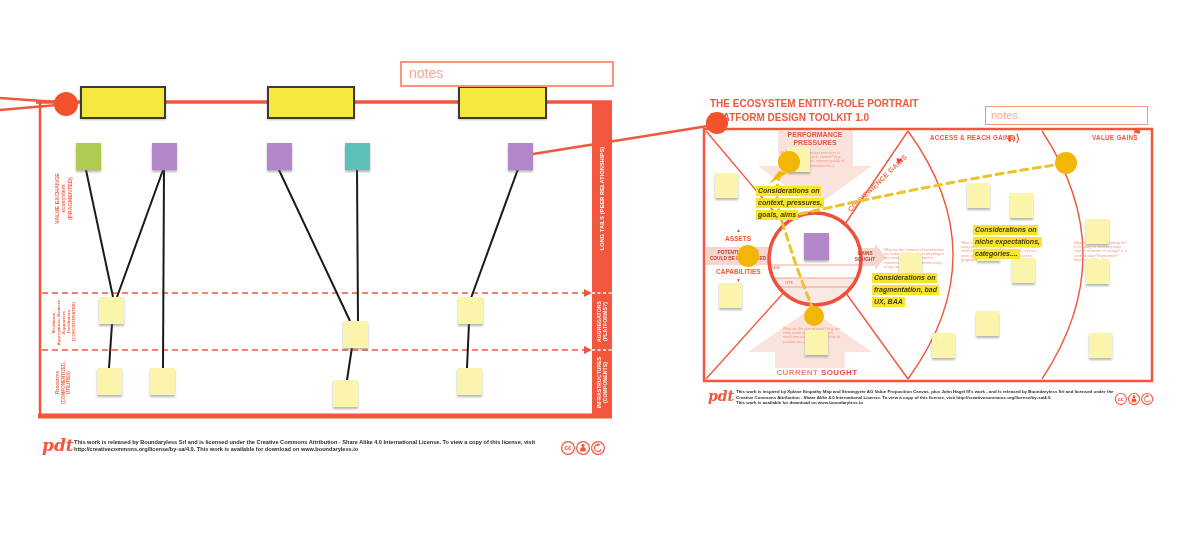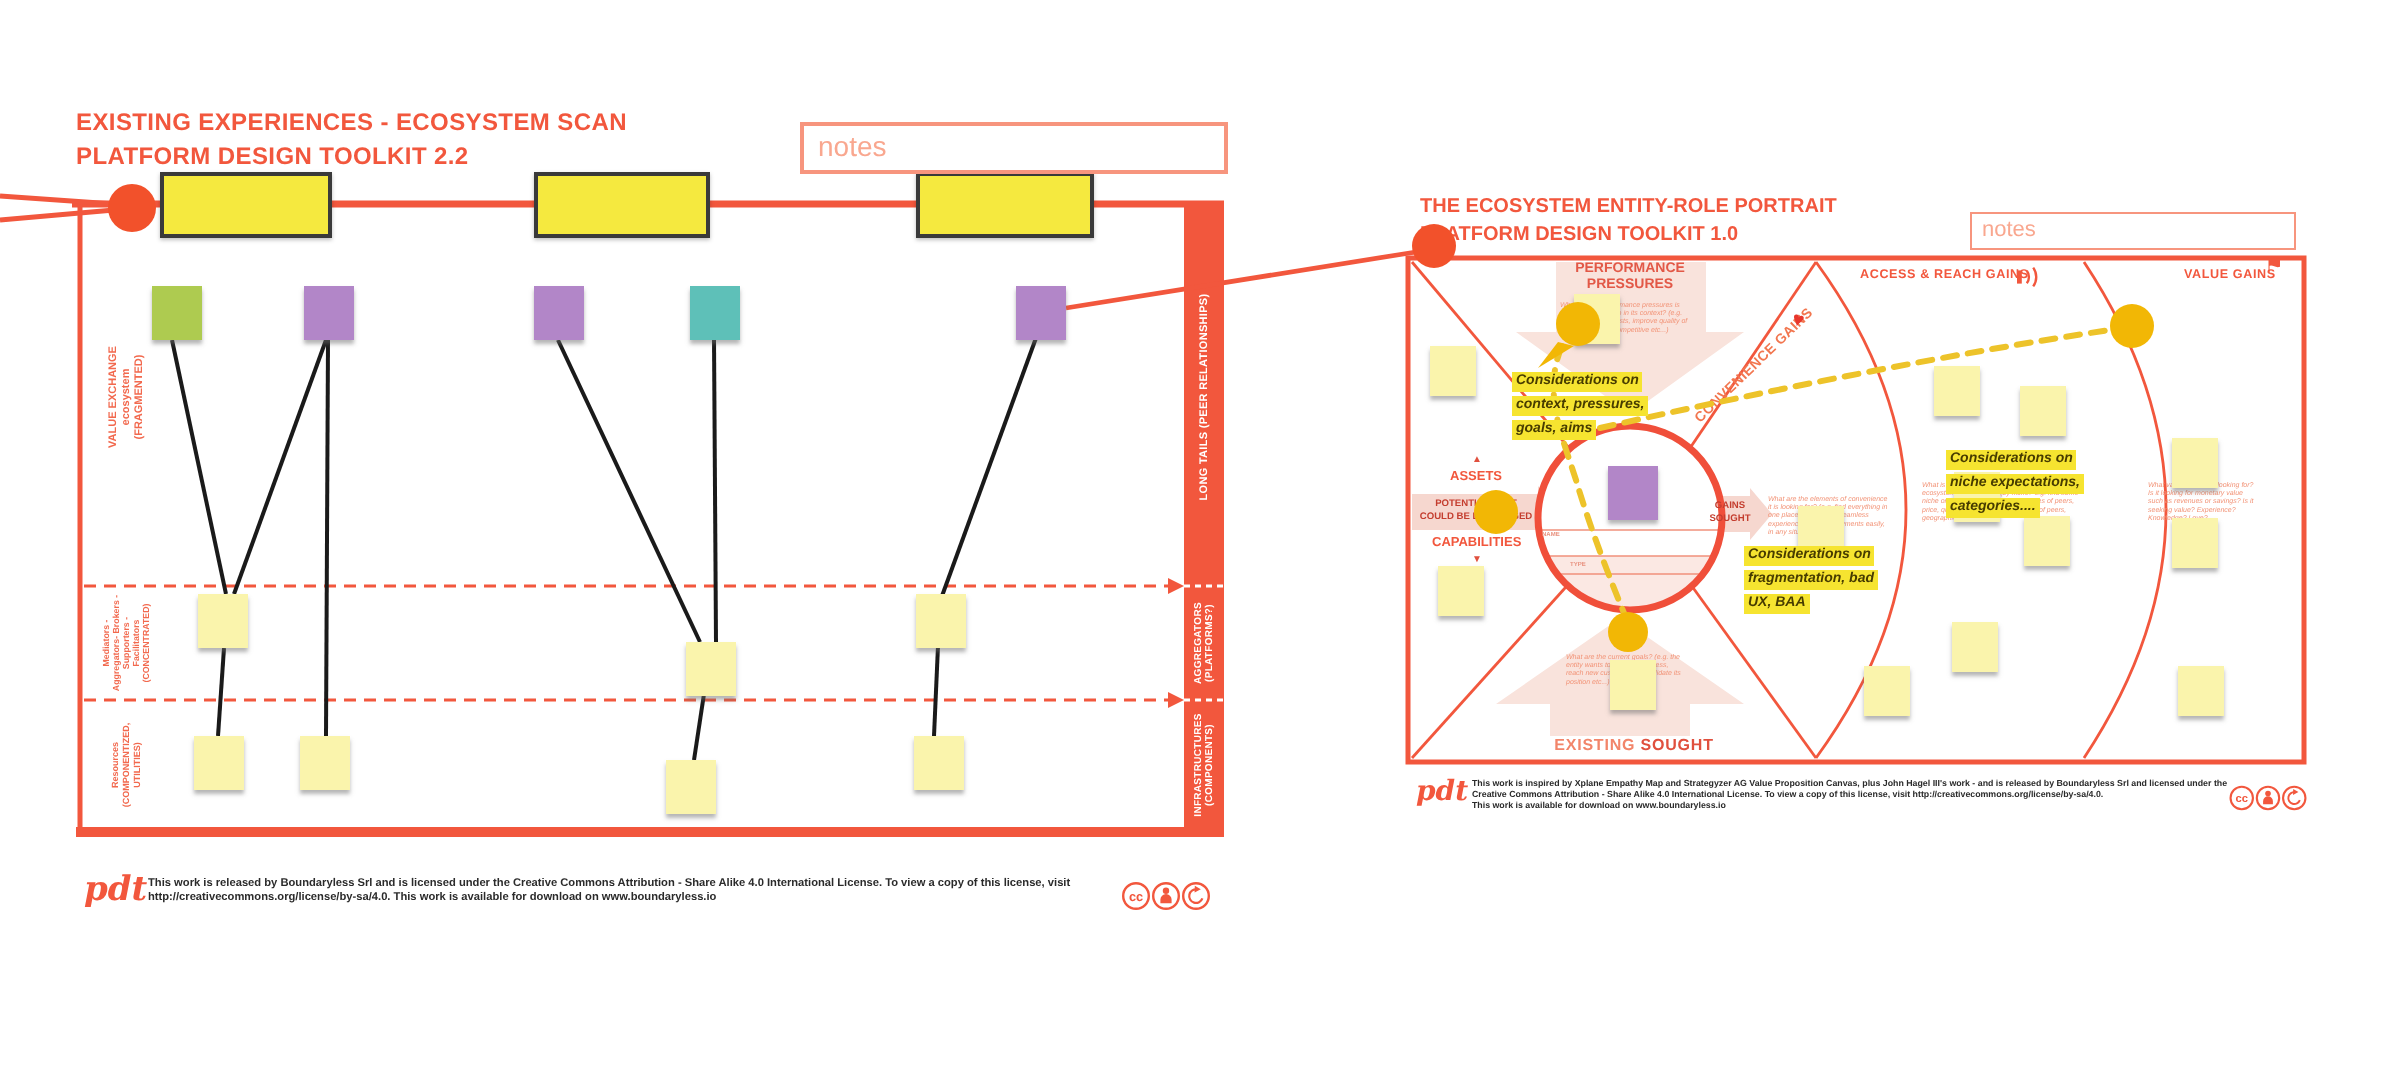--- a/index.html
+++ b/index.html
@@ -131,22 +131,20 @@
       </g>
   </svg>
 
   <div class="layer" id="rects">
       <div class="toprect" style="left: 80px; width: 86px;"></div>
       <div class="toprect" style="left: 267px; width: 88px;"></div>
       <div class="toprect" style="left: 458px; width: 89px;"></div>
     </div>
 
   <div class="layer" id="text-layer">
-    <div class="abs lc-title pre">EXISTING EXPERIENCES - ECOSYSTEM SCAN
-PLATFORM DESIGN TOOLKIT 2.2</div>
     <div class="abs notes lc-notes"><span>notes</span></div>
 
     <div class="abs rot rl rl1">VALUE EXCHANGE
 ecosystem
 (FRAGMENTED)</div>
     <div class="abs rot rl rl2">Mediators -
 Aggregators- Brokers -
 Supporters -
 Facilitators
 (CONCENTRATED)</div>
@@ -190,21 +188,21 @@
     <div class="abs conv">CONVENIENCE GAINS</div>
     <div class="abs heart">♥</div>
     <div class="abs tri tri-up">▲</div>
     <div class="abs assets">ASSETS</div>
     <div class="abs tiny2 potential">POTENTIAL THAT
 COULD BE LEVERAGED</div>
     <div class="abs caps">CAPABILITIES</div>
     <div class="abs tri tri-down">▼</div>
     <div class="abs tiny2 gains">GAINS
 SOUGHT</div>
-    <div class="abs curgoals"><span class="cur">EXISTING </span><span class="goals">SOUGHT</span></div>
+    <div class="abs curgoals"><span class="cur">CURRENT </span><span class="goals">SOUGHT</span></div>
     <div class="abs microtext cl1">NAME</div>
     <div class="abs microtext cl2">TYPE</div>
     <div id="hints">
         <div class="hint" style="left: 780px; top: 151px; width: 128px;">What kind of performance pressures is this entity subject to in its context? (e.g. needs to reduce costs, improve quality of service, be more competitive etc...)</div>
         <div class="hint" style="left: 884px; top: 248px; width: 124px;">What are the elements of convenience it is looking for? (e.g. find everything in one place, trusted and seamless experience, manage payments easily, in any situation etc...)</div>
         <div class="hint" style="left: 961px; top: 241px; width: 168px;">What is this entity looking for when joining the ecosystem? Is it seeking (by niche? e.g. find some niche or aggregated variety (e.g. niches of peers, price, quality, brands, new categories of peers, geographies ...)</div>
         <div class="hint" style="left: 1074px; top: 241px; width: 108px;">What value is the role looking for? Is it looking for monetary value such as revenues or savings? Is it seeking value? Experience? Knowledge? Love?</div>
         <div class="hint" style="left: 783px; top: 327px; width: 120px;">What are the current goals? (e.g. the entity wants to grow its business, reach new customers, consolidate its position etc...)</div>
       </div>
 

